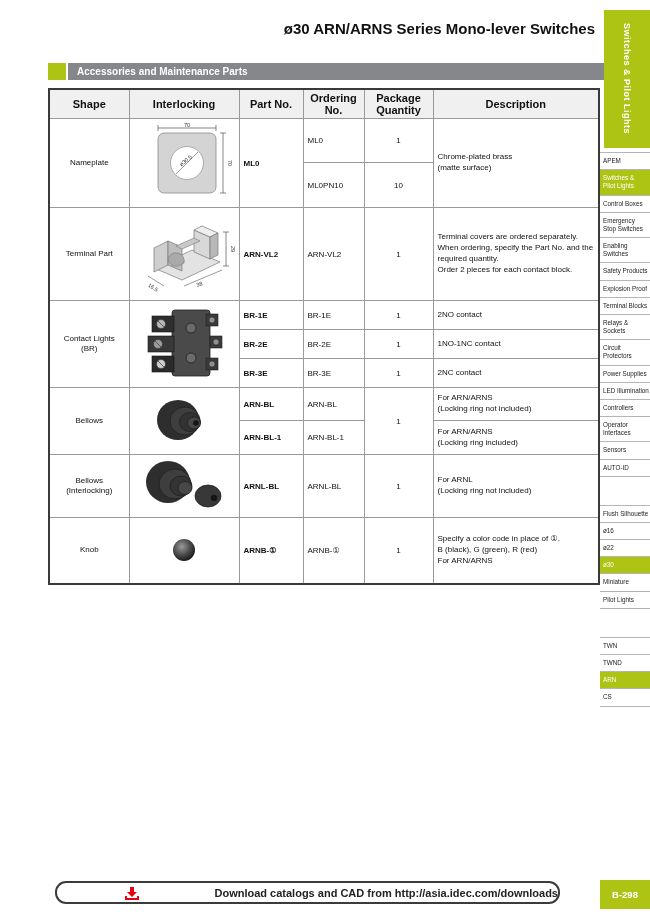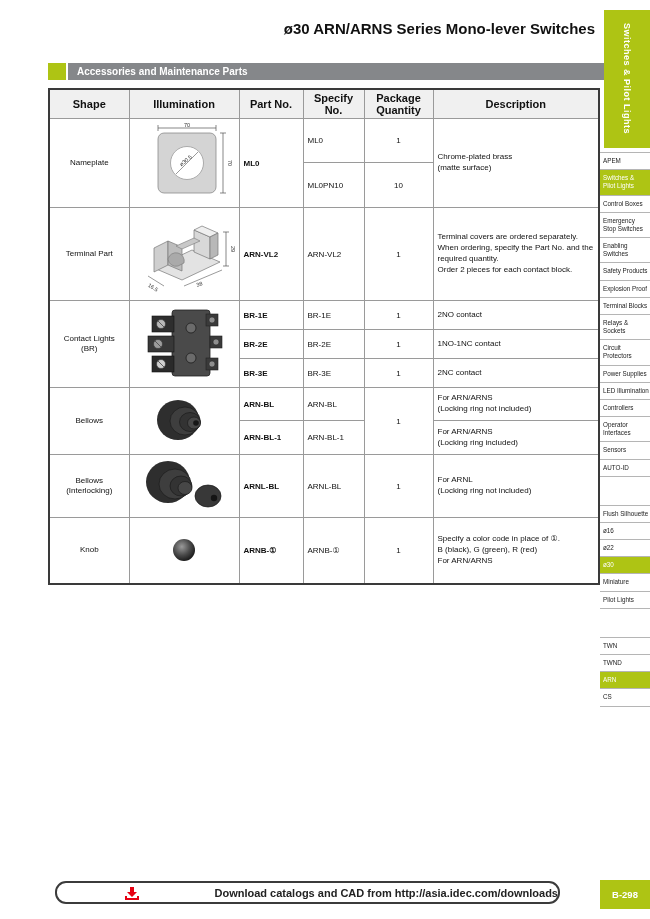--- a/index.html
+++ b/index.html
@@ -90,23 +90,23 @@
     <col style="width:80px">
       <col style="width:110px">
       <col style="width:64px">
     <col style="width:61px">
       <col style="width:69px">
       <col style="width:166px">
   </colgroup>
   <tbody>
       <tr>
     <th>Shape</th>
-    <th>Illumination</th>
+    <th>Interlocking</th>
     <th>Part No.</th>
-    <th>Specify No.</th>
+    <th>Ordering No.</th>
     <th>Package Quantity</th>
     <th>Description</th>
   </tr>
 
   <tr class="h-np1">
     <td class="shape" rowspan="2">Nameplate</td>
     <td class="spec" rowspan="2">
       <svg width="106" height="84" viewBox="0 0 106 84">
         <line x1="24" y1="7" x2="82" y2="7" stroke="#555" stroke-width="0.7"></line>
         <line x1="24" y1="4" x2="24" y2="10" stroke="#555" stroke-width="0.7"></line>

